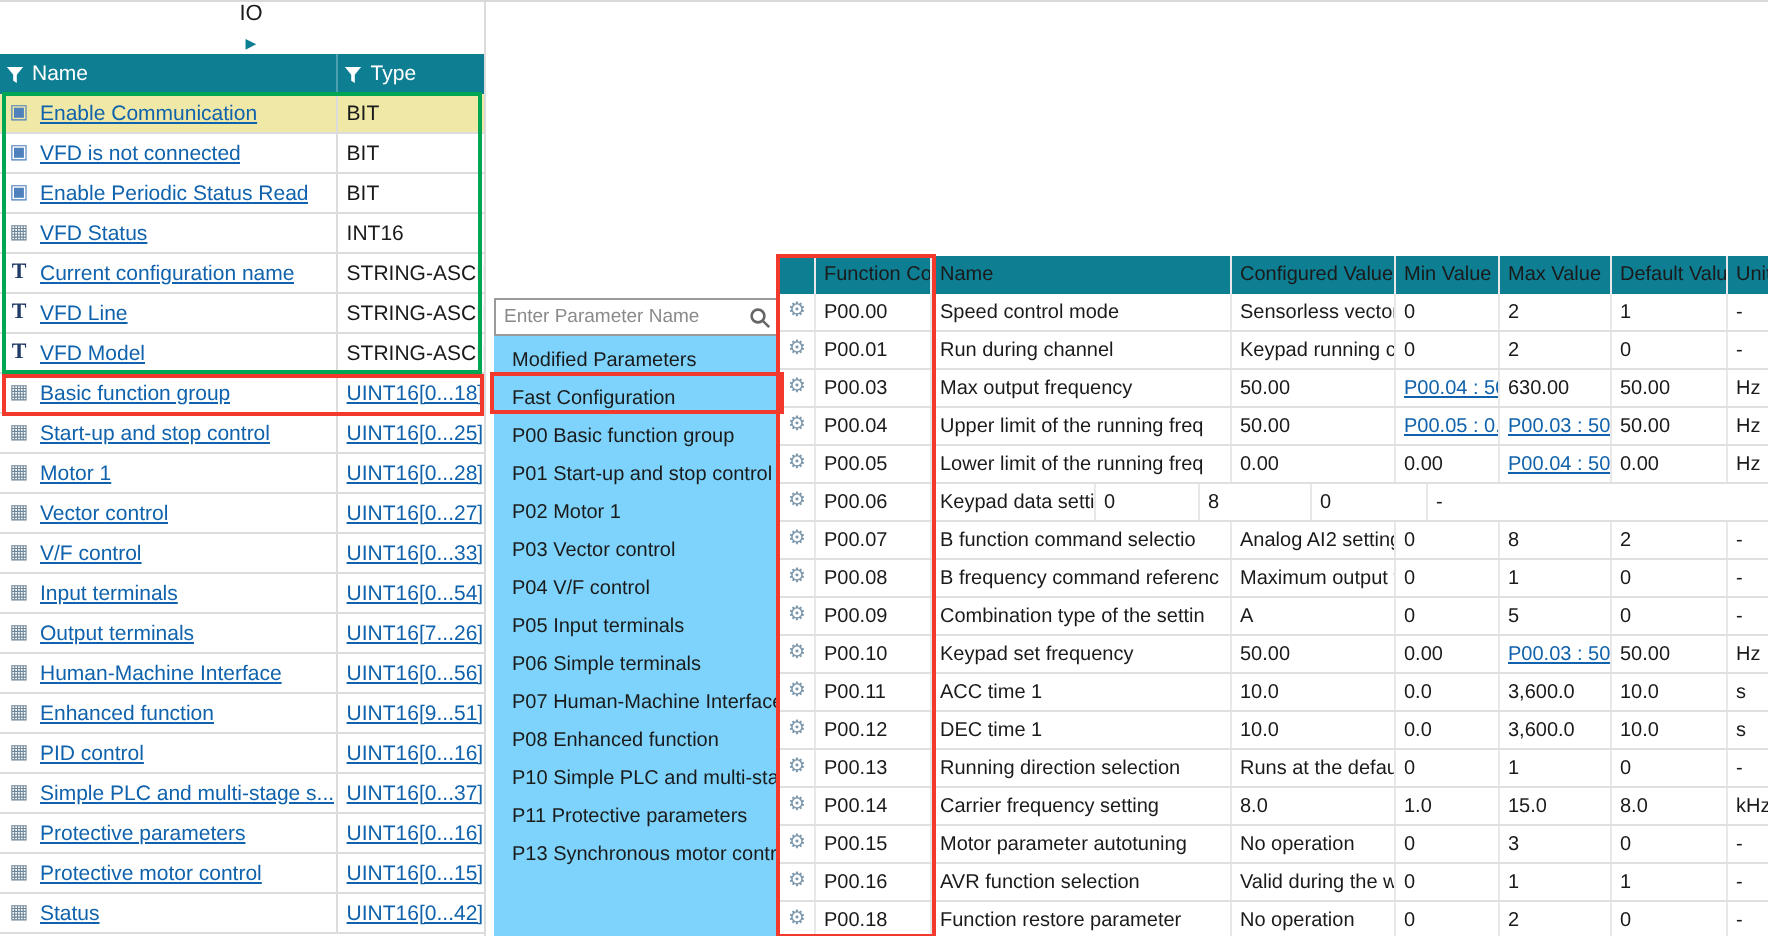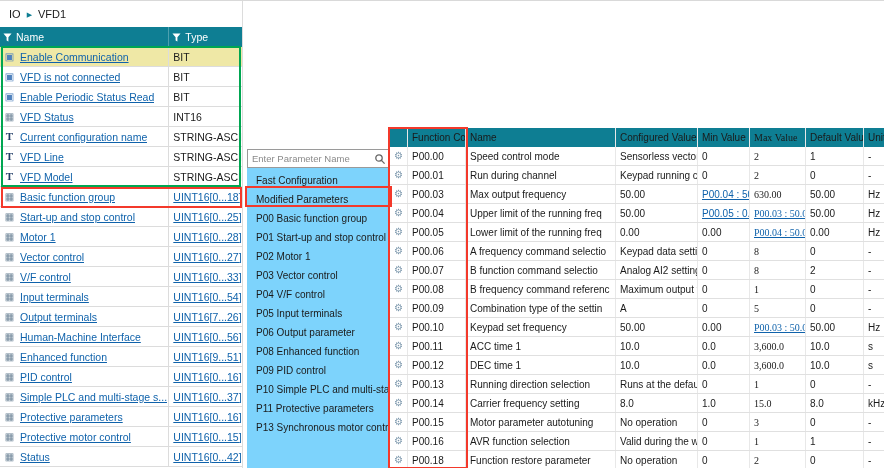--- a/index.html
+++ b/index.html
@@ -2,21 +2,21 @@
 <html><head>
 <meta charset="utf-8">
 <style>
   * { margin:0; padding:0; box-sizing:border-box; }
   html,body { width:884px; height:468px; }
   body { font-family:"Liberation Sans", sans-serif; background:#fff; overflow:hidden; position:relative; }
   #screen { position:absolute; left:0; top:0; width:884px; height:468px; background:#fff; border-top:1px solid #d9d9d9; }
 
   
   #left-panel { position:absolute; left:0; top:0; width:243px; height:468px; background:#fff; border-right:1px solid #dcdcdc; }
-  #breadcrumb { height:26px; display:flex; align-items:center; gap:6px; padding-left:9px; font-size:11px; color:#1a1a1a; }
+  #breadcrumb { height:26px; display:flex; align-items:center; gap:6px; padding-left:9px; font-size:11px; color:#1a1a1a;flex-direction:column; }
   .crumb { cursor:pointer; }
   .crumb-sep { color:#0e7e93; font-size:7px; line-height:1; }
   #left-header { display:flex; height:20px; }
   .lh { background:#0e7e93; color:#fff; font-size:10.5px; display:flex; align-items:center; gap:4px; padding-left:3px; border-right:1px solid #4da0af; cursor:pointer; }
   .lh-name { width:170px; }
   .lh-type { width:73px; border-right:none; }
   .lrow { display:flex; height:20px; border-bottom:1px solid #dcdcdc; background:#fff; cursor:pointer; }
   .lrow.sel { background:#efe8a6; }
   .lc { display:flex; align-items:center; overflow:hidden; white-space:nowrap; font-size:10.5px; }
   .lc-name { width:170px; border-right:1px solid #dcdcdc; padding-left:3px; gap:4px; }
@@ -43,21 +43,21 @@
   #right-panel { position:absolute; left:390px; top:127px; width:494px; height:341px; overflow:hidden; background:#fff; }
   #rheader { display:flex; height:19px; background:#0e7e93; }
   .rh { color:#fff; font-size:9.5px; display:flex; align-items:center; padding-left:4px; border-right:1px solid rgba(255,255,255,.45); overflow:hidden; white-space:nowrap; cursor:pointer; }
   .rrow { display:flex; height:19px; border-bottom:1px solid #e0e0e0; background:#fff; cursor:pointer; }
   .rc { overflow:hidden; white-space:nowrap; display:flex; align-items:center; padding-left:4px; border-right:1px solid #e8e8e8; font-size:10px; color:#1a1a1a; }
   .rc0 { width:18px; flex:0 0 18px; justify-content:center; padding-left:0; }
   .rc1 { width:58px; flex:0 0 58px; }
   .rc2 { width:150px; flex:0 0 150px; }
   .rc3 { width:82px; flex:0 0 82px; }
   .rc4 { width:52px; flex:0 0 52px; }
-  .rc5 { width:56px; flex:0 0 56px;font-family:Liberation Serif, serif; }
+  .rc5 { width:56px; flex:0 0 56px; }
   .rc6 { width:58px; flex:0 0 58px; }
   .rc7 { flex:1 1 auto; border-right:none; }
   .gear { color:#7d98ad; font-size:10px; line-height:1; }
   .cell-link { color:#0f62ab; text-decoration:underline; cursor:pointer; }
 
   
   .overlay { position:absolute; pointer-events:none; z-index:6; background:transparent; }
   .green-box { left:1px; top:45px; width:240px; height:141px; border:2px solid #00a651; }
   .red-box-left { left:1px; top:186px; width:241px; height:21px; border:2px solid #f3392b; }
   .red-box-middle { left:245px; top:185px; width:147px; height:21px; border:2px solid #f3392b; }
@@ -283,31 +283,31 @@
 
   <div id="middle-panel">
     <div class="searchbox">
       <input class="searchinput" type="text" placeholder="Enter Parameter Name" style="">
       <svg class="searchicon" width="12" height="12" viewBox="0 0 12 12">
         <circle cx="5" cy="5" r="3.2" fill="none" stroke="#666" stroke-width="1.3"></circle>
         <line x1="7.4" y1="7.4" x2="10.6" y2="10.6" stroke="#666" stroke-width="1.3"></line>
       </svg>
     </div>
     <div id="plist">
+        <div class="pitem">Modified Parameters</div>
         <div class="pitem">Fast Configuration</div>
-        <div class="pitem">Modified Parameters</div>
         <div class="pitem">P00 Basic function group</div>
         <div class="pitem">P01 Start-up and stop control</div>
         <div class="pitem">P02 Motor 1</div>
         <div class="pitem">P03 Vector control</div>
         <div class="pitem">P04 V/F control</div>
         <div class="pitem">P05 Input terminals</div>
-        <div class="pitem">P06 Output parameter</div>
+        <div class="pitem">P06 Simple terminals</div>
+        <div class="pitem">P07 Human-Machine Interface</div>
         <div class="pitem">P08 Enhanced function</div>
-        <div class="pitem">P09 PID control</div>
         <div class="pitem">P10 Simple PLC and multi-stage</div>
         <div class="pitem">P11 Protective parameters</div>
         <div class="pitem">P13 Synchronous motor control</div>
       </div>
   </div>
 
   <div id="right-panel">
     <div id="rheader">
         <div class="rc rc0 rh"></div>
         <div class="rc rc1 rh">Function Code</div>
@@ -449,23 +449,20 @@
             <span class="cell-text">Hz</span>
           </div>
         </div>
         <div class="rrow">
           <div class="rc rc0">
             <span class="gear">⚙</span>
           </div>
           <div class="rc rc1">
             <span class="cell-text">P00.06</span>
           </div>
-          <div class="rc rc2">
-            <span class="cell-text">A frequency command selectio</span>
-          </div>
           <div class="rc rc3">
             <span class="cell-text">Keypad data settin</span>
           </div>
           <div class="rc rc4">
             <span class="cell-text">0</span>
           </div>
           <div class="rc rc5">
             <span class="cell-text">8</span>
           </div>
           <div class="rc rc6">

